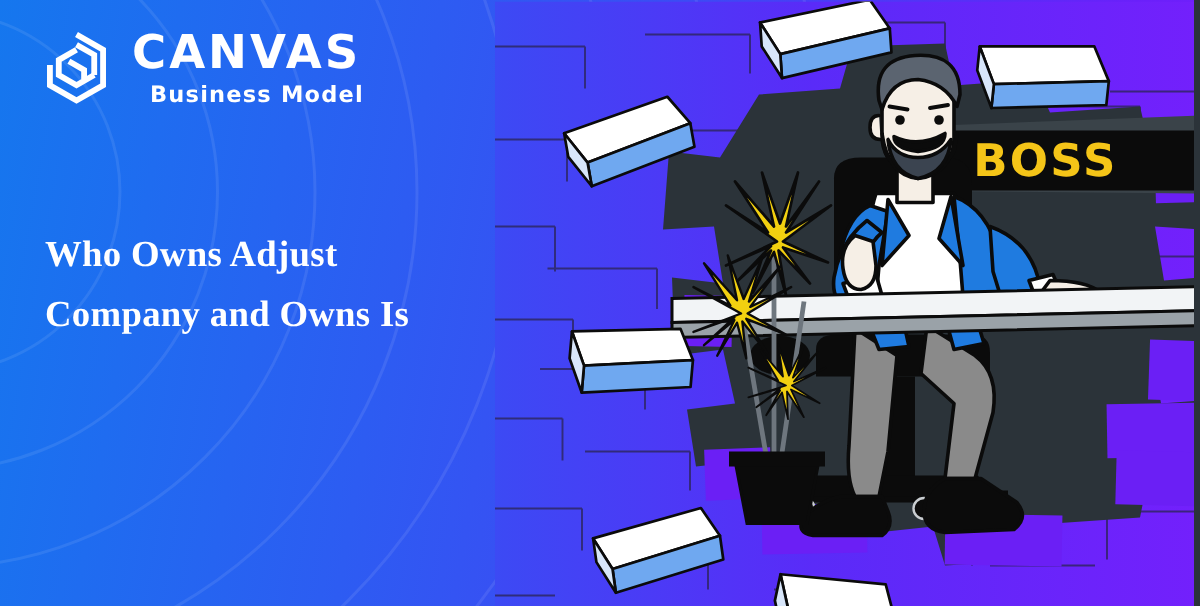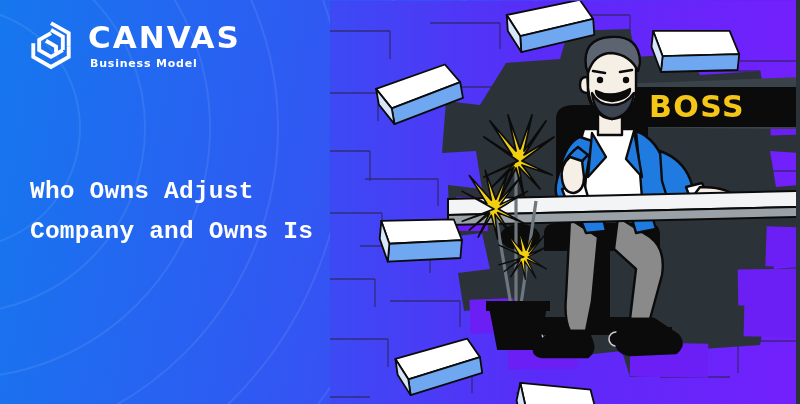--- a/index.html
+++ b/index.html
@@ -16,29 +16,29 @@
   .arcs{position:absolute;left:0;top:0;width:800px;height:404px;pointer-events:none;}
   
   .logo{position:absolute;left:24px;top:18px;display:flex;align-items:center;gap:10px;}
   .logo-mark{width:54px;height:54px;flex:0 0 54px;}
   .logo-text{display:flex;flex-direction:column;line-height:1;}
   .logo-title{
     color:#FFFFFF;font-weight:bold;font-size:31px;letter-spacing:2.0px;
     font-family:"DejaVu Sans","Liberation Sans",sans-serif;
   }
   .logo-sub{
-    color:#FFFFFF;font-weight:bold;font-size:11px;letter-spacing:0.8px;
-    margin-top:5px;margin-left:2px;
+    color:#FFFFFF;font-weight:bold;font-size:15px;letter-spacing:0.8px;
+    margin-top:5px;margin-left:12px;
     font-family:"DejaVu Sans","Liberation Sans",sans-serif;
   }
   .headline{
-    position:absolute;left:30px;top:172px;width:300px;
+    position:absolute;left:30px;top:150px;width:300px;
     color:#FFFFFF;font-weight:bold;font-size:24.5px;line-height:40px;
     letter-spacing:0.2px;
-    font-family:Liberation Mono, monospace;
+    font-family:Liberation Serif, serif;
   }
   
   .illus{position:absolute;left:330px;top:1px;width:470px;height:404px;}
   .illus svg{display:block;}
   .sr{position:absolute;width:1px;height:1px;overflow:hidden;clip:rect(0 0 0 0);white-space:nowrap;}
 </style>
 </head>
 <body>
 
 <div class="banner">

